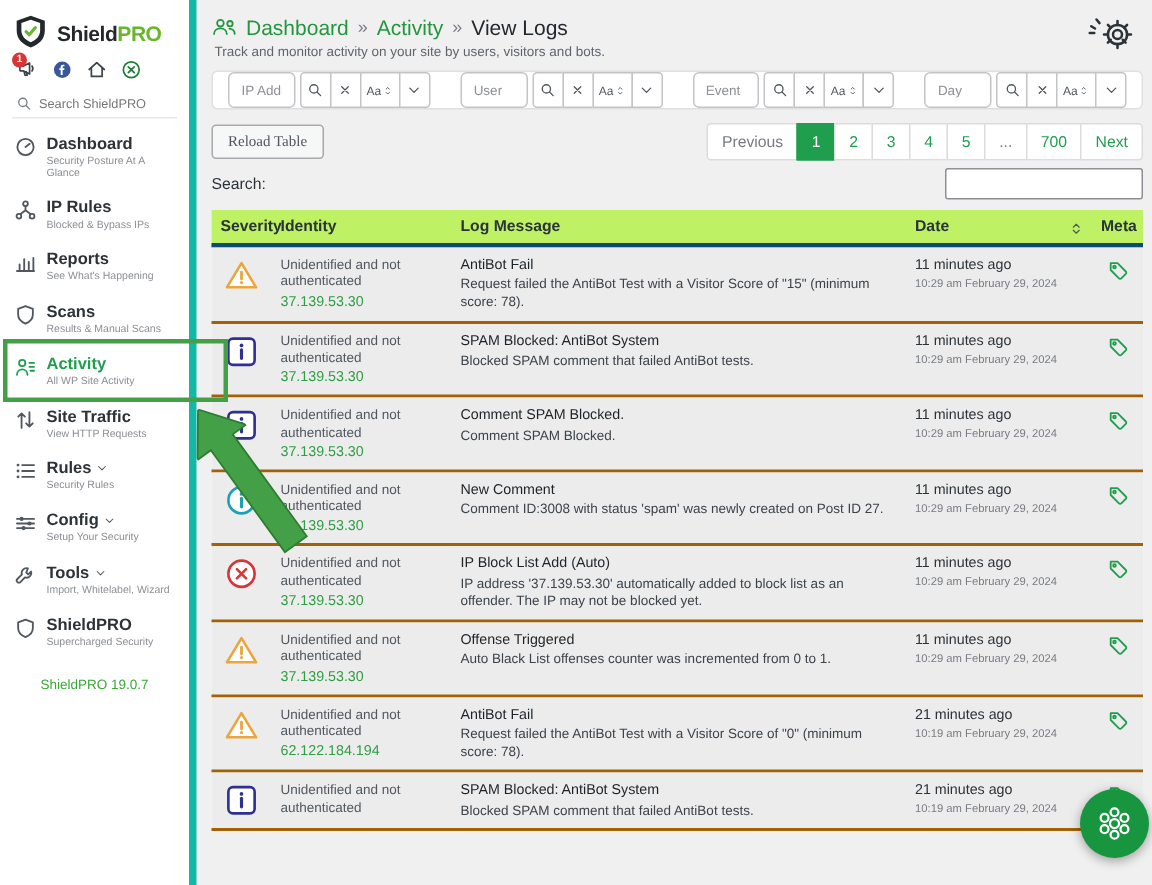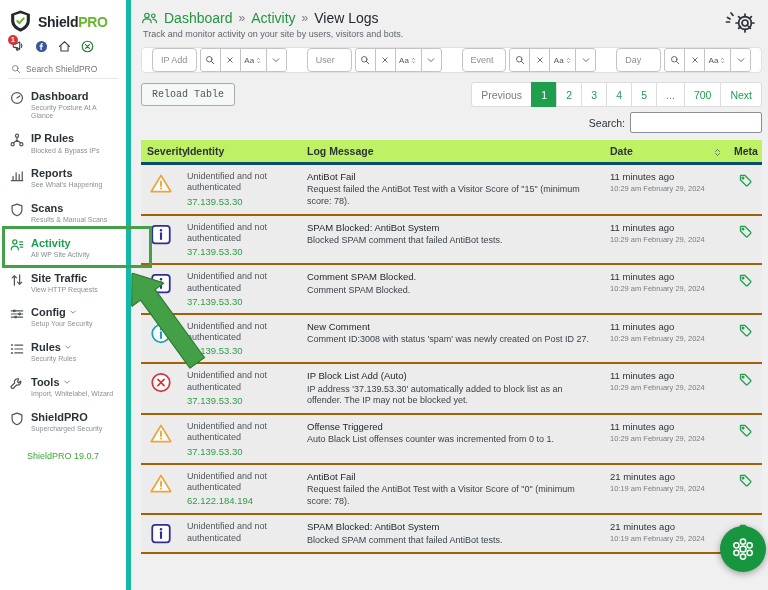--- a/index.html
+++ b/index.html
@@ -47,28 +47,28 @@
   .filter-input::placeholder{color:#8c8f94}
   .fbtns{display:flex;margin-left:4px;flex:none}
   .fbtn{width:21px;height:24px;border:1px solid #c3c4c7;background:#fff;display:inline-flex;align-items:center;justify-content:center;color:#50575e;font-size:8px;cursor:pointer;margin-left:-1px;font-family:inherit}
   .fbtn:first-child{border-radius:3px 0 0 3px}
   .fbtn:last-child{border-radius:0 3px 3px 0}
   .fbtn .icon{width:10px;height:10px}
   .fbtn.fbtn-case{width:27px;gap:1px}
   .fbtn .tiny{width:7px;height:7px}
 
   .toolbar-row{display:flex;justify-content:space-between;align-items:center;margin-top:9px}
-  .reload-btn{font-size:10px;color:#50575e;background:#f6f7f7;border:1px solid #a7aaad;padding:5px 10px;border-radius:3px;cursor:pointer;font-family:Liberation Mono, monospace}
+  .reload-btn{font-size:10px;color:#50575e;background:#f6f7f7;border:1px solid #a7aaad;padding:5px 10px;border-radius:3px;cursor:pointer;font-family:Liberation Serif, serif}
   .pagination{display:flex}
   .page{min-width:26px;height:25px;padding:0 9px;display:flex;align-items:center;justify-content:center;font-size:10.5px;background:#fff;border:1px solid #dcdcde;color:#1f9e4e;margin-left:-1px;cursor:pointer}
   .page.prev{color:#787c82;border-radius:3px 0 0 3px}
   .page.next{border-radius:0 3px 3px 0}
   .page.active{background:#1f9e4e;border-color:#1f9e4e;color:#fff}
   .page.ellipsis{color:#787c82;cursor:default}
-  .search-row{display:flex;justify-content:flex-end;align-items:center;gap:5px;margin-top:5px}
+  .search-row{display:flex;justify-content:space-between;align-items:center;gap:5px;margin-top:5px}
   .search-row label{font-size:10.5px;color:#2c3338}
   .search-row input{width:132px;height:21px;border:1px solid #8c8f94;border-radius:2px;background:#fff;outline:none;padding:0 5px;font-family:inherit;font-size:10px}
 
   
   .log-table{margin-top:7px;background:#fff}
   .thead,.trow{display:grid;grid-template-columns:40px 120px 1fr 124px 34px}
   .thead{background:#bef264;border-bottom:3px solid #0c4a6e}
   .th{padding:5px 6px;font-weight:700;font-size:10.5px;color:#2c3338}
   .th-3{display:flex;justify-content:space-between;align-items:flex-end}
   .th-4{text-align:center}
@@ -225,51 +225,51 @@
             </svg>
           </span>
       <span class="nav-text">
         <span class="nav-label">Site Traffic</span>
         <span class="nav-sub">View HTTP Requests</span>
       </span>
     </div>
         <div class="nav-item">
       <span class="nav-icon icon">
             <svg viewBox="0 0 16 16">
+              <path d="M5.5 3.5h9M5.5 8h9M5.5 12.5h9"></path>
+              <circle cx="2.3" cy="3.5" r="1.1" fill="currentColor" stroke="none"></circle>
+              <circle cx="2.3" cy="8" r="1.1" fill="currentColor" stroke="none"></circle>
+              <circle cx="2.3" cy="12.5" r="1.1" fill="currentColor" stroke="none"></circle>
+            </svg>
+          </span>
+      <span class="nav-text">
+        <span class="nav-label">Rules<span class="nav-caret icon">
+                <svg viewBox="0 0 16 16">
+                  <path d="M3.5 6l4.5 4.5L12.5 6"></path>
+                </svg>
+              </span></span>
+        <span class="nav-sub">Security Rules</span>
+      </span>
+    </div>
+        <div class="nav-item">
+      <span class="nav-icon icon">
+            <svg viewBox="0 0 16 16">
               <path d="M1.5 4.5h13M1.5 8h13M1.5 11.5h13"></path>
               <circle cx="5" cy="4.5" r="1.6" fill="currentColor" stroke="none"></circle>
               <circle cx="11" cy="8" r="1.6" fill="currentColor" stroke="none"></circle>
               <circle cx="6.5" cy="11.5" r="1.6" fill="currentColor" stroke="none"></circle>
             </svg>
           </span>
       <span class="nav-text">
         <span class="nav-label">Config<span class="nav-caret icon">
                 <svg viewBox="0 0 16 16">
                   <path d="M3.5 6l4.5 4.5L12.5 6"></path>
                 </svg>
               </span></span>
         <span class="nav-sub">Setup Your Security</span>
-      </span>
-    </div>
-        <div class="nav-item">
-      <span class="nav-icon icon">
-            <svg viewBox="0 0 16 16">
-              <path d="M5.5 3.5h9M5.5 8h9M5.5 12.5h9"></path>
-              <circle cx="2.3" cy="3.5" r="1.1" fill="currentColor" stroke="none"></circle>
-              <circle cx="2.3" cy="8" r="1.1" fill="currentColor" stroke="none"></circle>
-              <circle cx="2.3" cy="12.5" r="1.1" fill="currentColor" stroke="none"></circle>
-            </svg>
-          </span>
-      <span class="nav-text">
-        <span class="nav-label">Rules<span class="nav-caret icon">
-                <svg viewBox="0 0 16 16">
-                  <path d="M3.5 6l4.5 4.5L12.5 6"></path>
-                </svg>
-              </span></span>
-        <span class="nav-sub">Security Rules</span>
       </span>
     </div>
         <div class="nav-item">
       <span class="nav-icon icon">
             <svg viewBox="0 0 16 16">
               <path d="M9.8 2.2a3.6 3.6 0 00-4.5 4.6L1.8 10.3a1.6 1.6 0 002.3 2.3l3.5-3.5a3.6 3.6 0 004.6-4.5L10 6.8 8.6 5.4z"></path>
             </svg>
           </span>
       <span class="nav-text">
         <span class="nav-label">Tools<span class="nav-caret icon">

